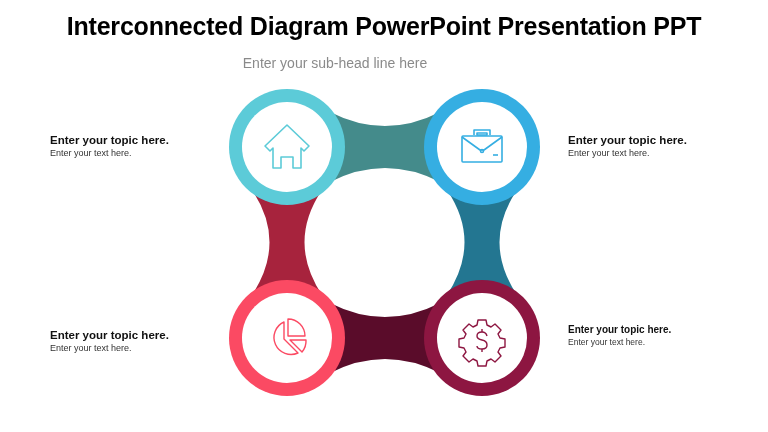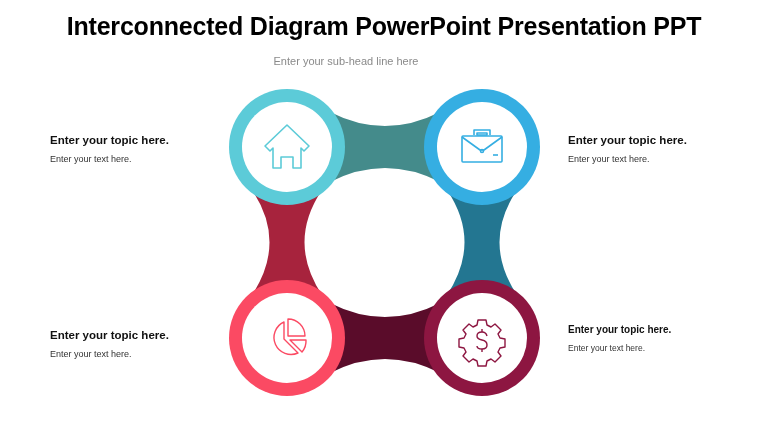--- a/index.html
+++ b/index.html
@@ -1,22 +1,22 @@
 <!DOCTYPE html>
 <html><head>
 <meta charset="utf-8">
 <style>
   html, body { margin:0; padding:0; }
   body { width:768px; height:432px; background:#ffffff; position:relative; overflow:hidden; font-family:"Liberation Sans", sans-serif; }
   .title { position:absolute; left:0; top:12px; width:768px; text-align:center; font-size:25px; font-weight:bold; color:#000; letter-spacing:-0.2px; }
-  .subtitle { position:absolute; left:14px; top:55px; width:664px; text-align:center; font-size:11px; color:#8a8a8a; }
+  .subtitle { position:absolute; left:3px; top:55px; width:664px; text-align:center; font-size:14px; color:#8a8a8a; }
   .diagram { position:absolute; left:0; top:0; width:768px; height:432px; }
   .topic { position:absolute; text-align:left; }
   .topic .head { font-size:11.5px; font-weight:bold; color:#111; white-space:nowrap; }
-  .topic .body { font-size:9px; color:#333; margin-top:8px; white-space:nowrap; }
+  .topic .body { font-size:9px; color:#333; margin-top:2px; white-space:nowrap; }
   .topic.small .head { font-size:10px; }
   .topic.small .body { font-size:8.5px; }
 </style>
 </head>
 <body>
 
 <div class="title">Interconnected Diagram PowerPoint Presentation PPT</div>
 <div class="subtitle">Enter your sub-head line here</div>
 
 <svg class="diagram" viewBox="0 0 768 432" width="768" height="432">

